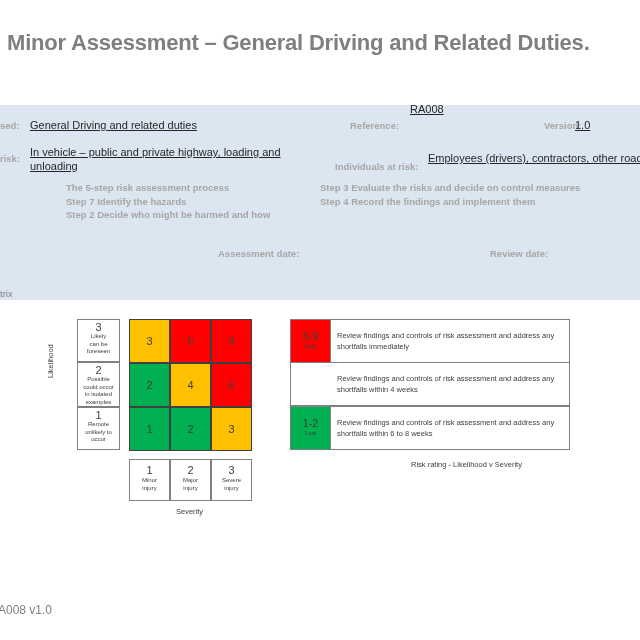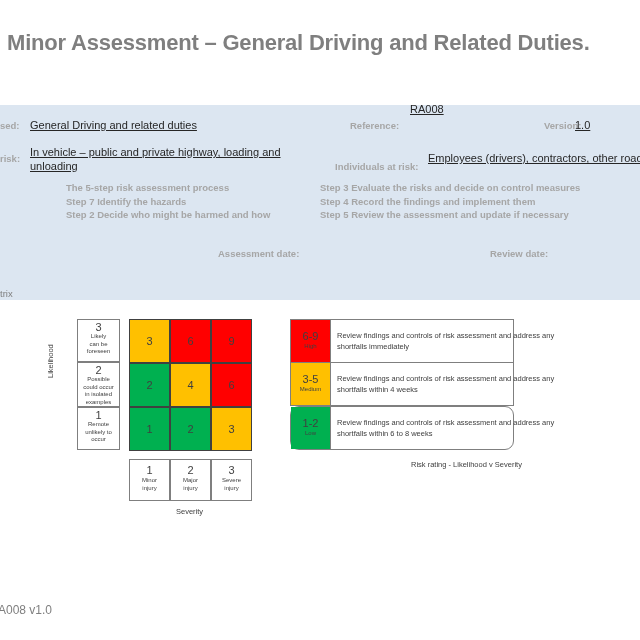--- a/index.html
+++ b/index.html
@@ -10,21 +10,21 @@
     .lbl { color:#a6a6a6; font-size:9.5px; font-weight:bold; white-space:nowrap; }
     .val { color:#262626; font-size:11px; white-space:nowrap;text-decoration:underline; }
     .step { color:#a6a6a6; font-size:9.5px; font-weight:bold; white-space:nowrap; line-height:13.5px;margin-left:36px; }
     .like-box { position:absolute; left:77px; width:43px; height:43px; border:1px solid #7f7f7f; background:#fff; box-sizing:border-box; text-align:center; color:#404040; }
     .like-box .n { font-size:11px; line-height:11px; margin-top:2px; }
     .like-box .d { font-size:6px; line-height:7.5px; }
     .cell { position:absolute; width:41px; height:44px; box-sizing:border-box; border:1px solid #404040; display:flex; align-items:center; justify-content:center; font-size:11px; color:#404040; }
     .sev-box { position:absolute; top:459px; width:41px; height:42px; border:1px solid #7f7f7f; box-sizing:border-box; background:#fff; text-align:center; color:#404040; }
     .sev-box .n { font-size:11px; line-height:11px; margin-top:5px; }
     .sev-box .d { font-size:6px; line-height:8px; }
-    .leg-row { position:absolute; left:290px; width:224px; height:44px; box-sizing:border-box; border:1px solid #7f7f7f; background:#fff; }
+    .leg-row { position:absolute; left:290px; width:280px; height:44px; box-sizing:border-box; border:1px solid #7f7f7f; background:#fff; }
     .leg-color { position:absolute; left:0; top:0; width:40px; height:100%; text-align:center; color:#404040; border-right:1px solid #7f7f7f; box-sizing:border-box; }
     .leg-color .r { font-size:11px; margin-top:11px; line-height:11px; }
     .leg-color .s { font-size:6px; line-height:9px; }
     .leg-text { position:absolute; left:46px; top:10px; width:230px; font-size:7.5px; line-height:11px; color:#404040; }
     .small { font-size:7.5px; color:#404040; white-space:nowrap; }
     .footer { left:-2px; top:603px; font-size:12px; color:#7f7f7f; }
   </style>
 </head>
 <body>
 
@@ -46,21 +46,20 @@
 <span class="abs val" style="left:428px;top:152px;">Employees (drivers), contractors, other road</span>
 
 <div class="abs" style="left:30px;top:181px;">
   <div class="step">The 5-step risk assessment process</div>
   <div class="step">Step 7 Identify the hazards</div>
   <div class="step">Step 2 Decide who might be harmed and how</div>
 </div>
 <div class="abs" style="left:284px;top:181px;">
   <div class="step">Step 3 Evaluate the risks and decide on control measures</div>
   <div class="step">Step 4 Record the findings and implement them</div>
-  <div class="step">Step 5 Review the assessment and update if necessary</div>
 </div>
 
 <span class="abs lbl" style="left:218px;top:248px;">Assessment date:</span>
 <span class="abs lbl" style="left:490px;top:248px;">Review date:</span>
 <span class="abs lbl" style="left:0;top:288px;color:#7f7f7f;font-weight:normal;">trix</span>
 
 <div class="abs small" style="left:46px;top:378px;transform:rotate(-90deg);transform-origin:left top;">Likelihood</div>
 
 <div class="like-box" style="top:319px;">
   <div class="n">3</div>
@@ -110,27 +109,23 @@
 <div class="abs small" style="left:176px;top:507px;">Severity</div>
 
 <div class="leg-row" style="top:319px;">
   <div class="leg-color" style="background:#ff0000;">
     <div class="r">6-9</div>
     <div class="s">High</div>
   </div>
   <div class="leg-text">Review findings and controls of risk assessment and address any shortfalls immediately</div>
 </div>
 <div class="leg-row" style="top:362px;">
-  <div class="leg-color" style="background:#ffc000;">
-    <div class="r">3-5</div>
-    <div class="s">Medium</div>
-  </div>
   <div class="leg-text">Review findings and controls of risk assessment and address any shortfalls within 4 weeks</div>
 </div>
-<div class="leg-row" style="top:406px;border-radius:9px;">
+<div class="leg-row" style="top:406px;">
   <div class="leg-color" style="background:#00b050;">
     <div class="r">1-2</div>
     <div class="s">Low</div>
   </div>
   <div class="leg-text">Review findings and controls of risk assessment and address any shortfalls within 6 to 8 weeks</div>
 </div>
 <div class="abs small" style="left:391px;top:460px;padding-left:20px;">Risk rating - Likelihood v Severity</div>
 
 <div class="abs footer">A008 v1.0</div>
 

